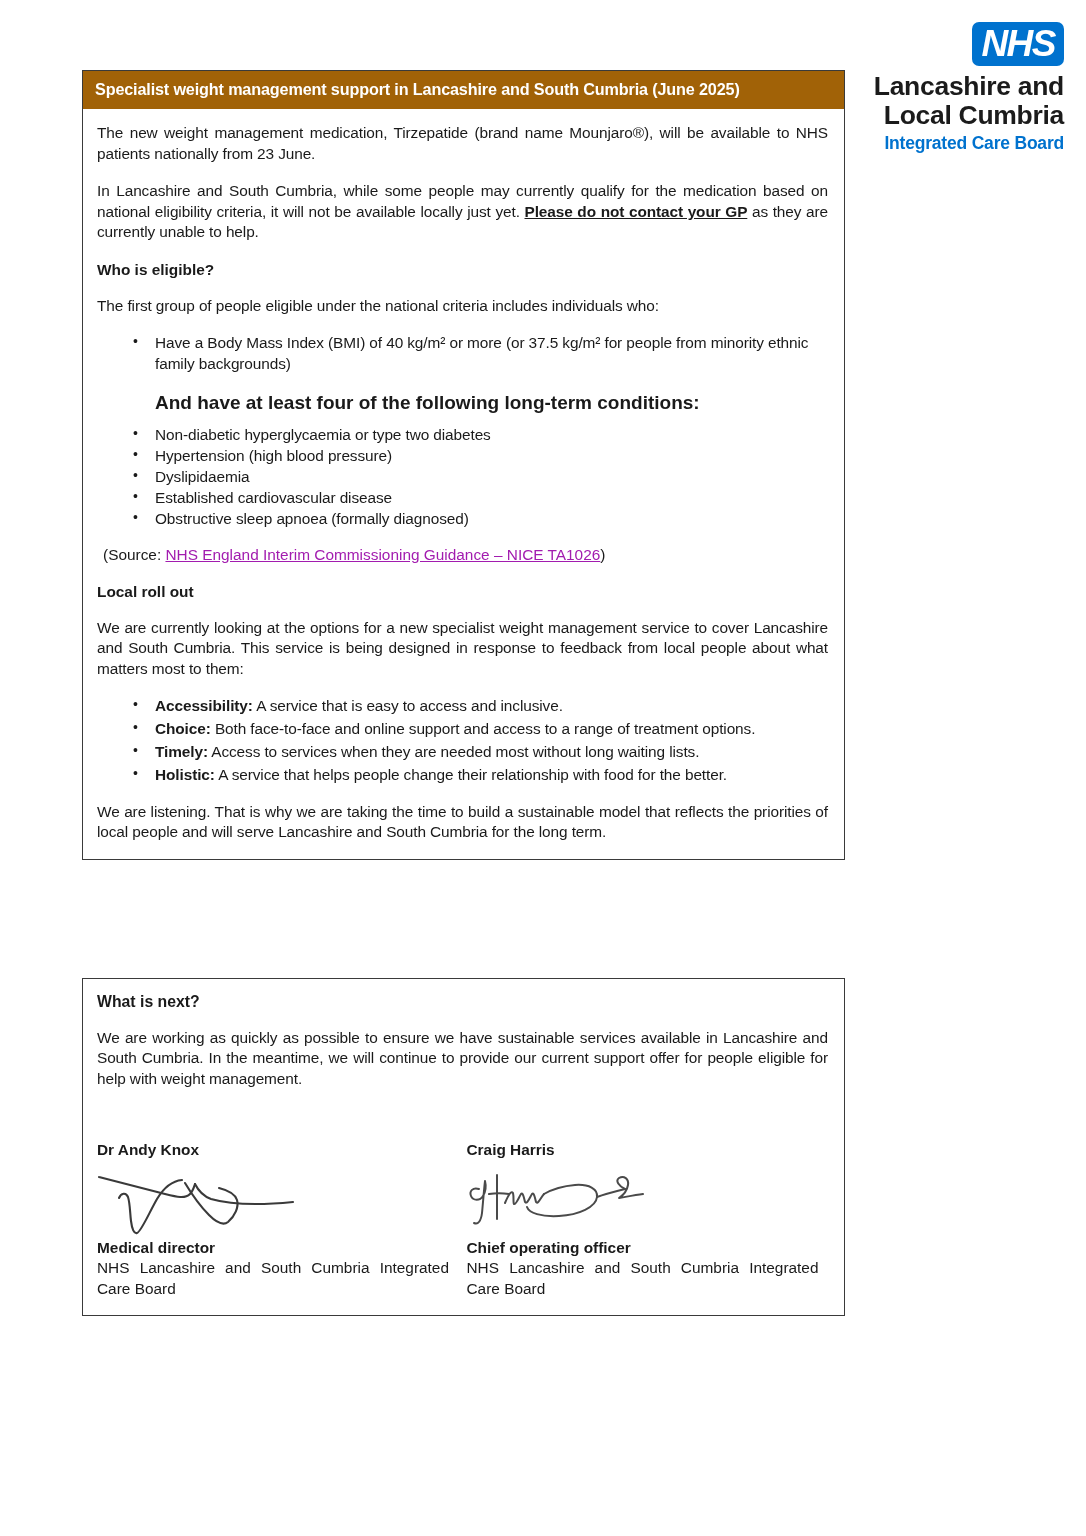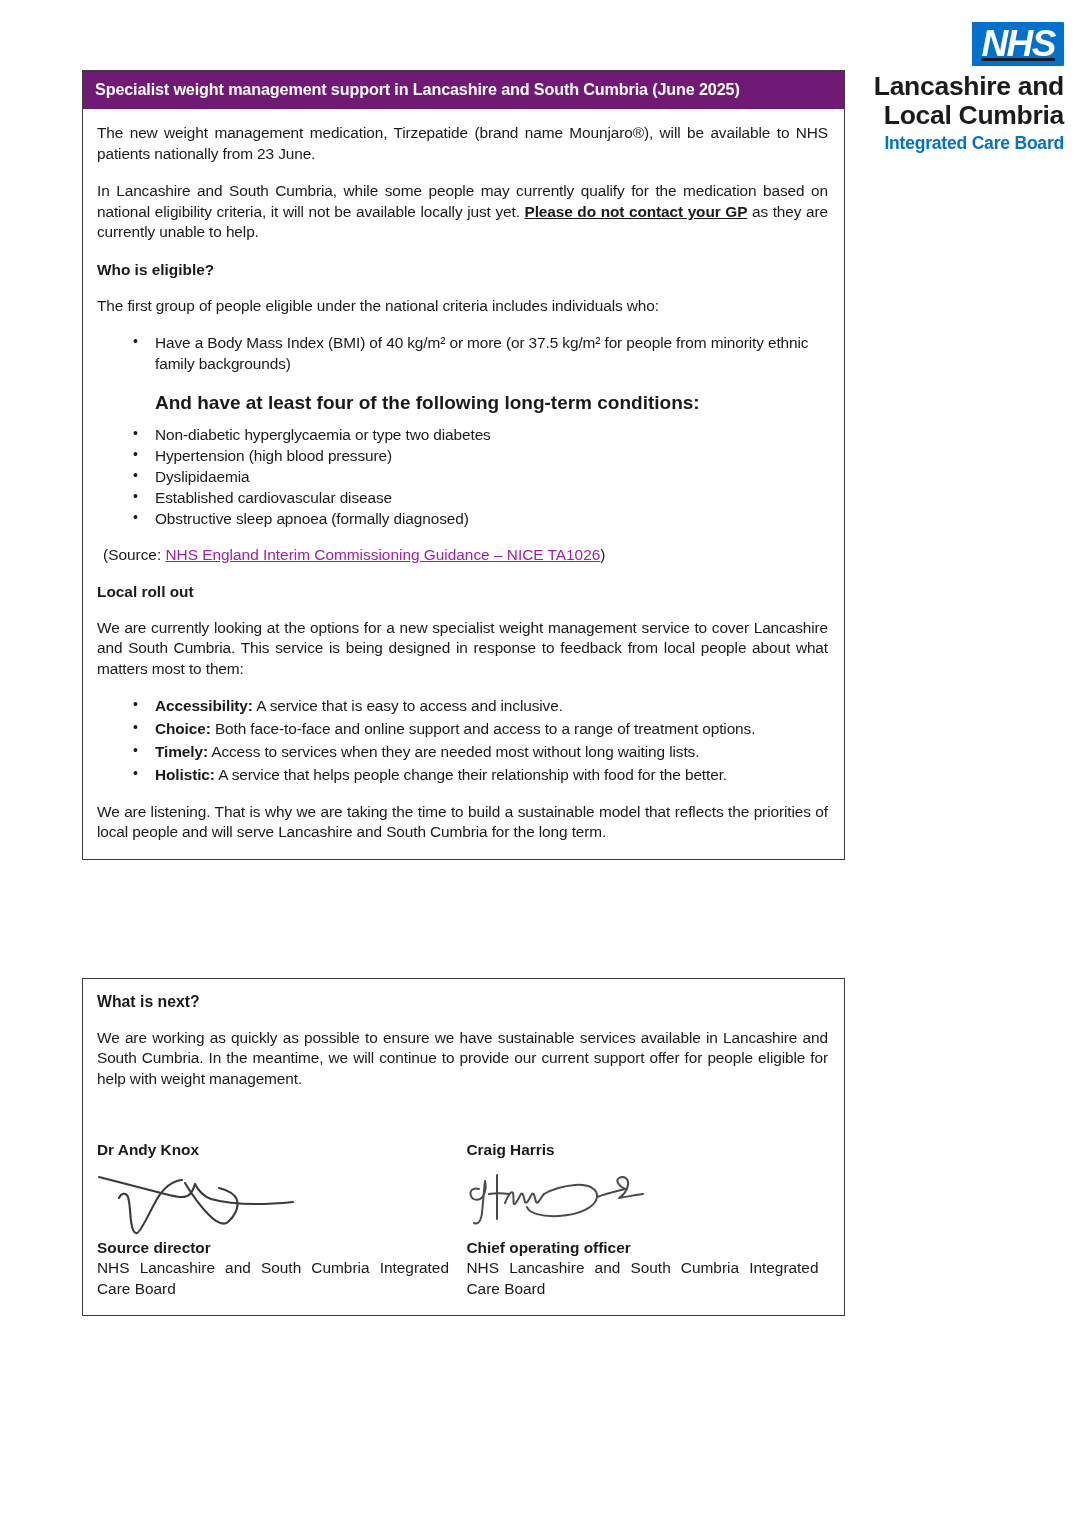--- a/index.html
+++ b/index.html
@@ -22,23 +22,22 @@
     position: absolute;
     top: 22px;
     right: 22px;
     width: 200px;
     text-align: right;
   }
   .nhs-badge {
     display: inline-block;
     background: #0072CE;
     padding: 3px 9px 4px 9px;
-    border-radius: 1px;
+    border-radius: 7px;
     line-height: 1;
-    text-decoration: underline;
   }
   .nhs-badge-text {
     display: block;
     color: #ffffff;
     font-family: "Liberation Sans", sans-serif;
     font-weight: bold;
     font-style: italic;
     font-size: 37px;
     letter-spacing: -1.5px;
     line-height: 1;
@@ -68,21 +67,21 @@
     left: 82px;
     width: 763px;
     border: 1.6px solid #3a3a3a;
     box-sizing: border-box;
     background: #ffffff;
   }
   #box-main { top: 70px; }
   #box-next { top: 978px; }
 
   .banner {
-    background: #701a75;
+    background: #a16207;
     color: #ffffff;
     font-weight: bold;
     font-size: 16.2px;
     line-height: 1.32;
     padding: 8px 12px 9px 12px;
     letter-spacing: -0.15px;
   }
 
   .box-body {
     padding: 14px 16px 16px 14px;
@@ -259,21 +258,21 @@
       <div class="sig-col left">
         <div class="sig-name">Dr Andy Knox</div>
         <svg class="sig-mark" width="230" height="76" viewBox="0 0 230 76">
           <g fill="none" stroke="#3a3a3a" stroke-width="2.1" stroke-linecap="round" stroke-linejoin="round">
             <path d="M2 14 C 25 20, 48 26, 68 31 C 80 34, 88 36, 93 31 C 96 28, 97 24, 98 21"></path>
             <path d="M98 21 C 101 27, 106 33, 114 36 C 135 42, 165 42, 196 39"></path>
             <path d="M22 35 C 24 30, 29 29, 31 34 C 33 40, 33 50, 34 58 C 35 66, 37 71, 40 70 C 44 69, 52 50, 60 36 C 66 26, 74 18, 85 17"></path>
             <path d="M88 20 C 94 30, 102 42, 112 52 C 120 60, 126 63, 131 59 C 138 53, 142 44, 140 37 C 138 31, 130 27, 122 25"></path>
           </g>
         </svg>
-        <div class="sig-role">Source director</div>
+        <div class="sig-role">Medical director</div>
         <div class="sig-org">NHS Lancashire and South Cumbria Integrated Care Board</div>
       </div>
 
       <div class="sig-col right">
         <div class="sig-name">Craig Harris</div>
         <svg class="sig-mark" width="200" height="76" viewBox="0 0 200 76">
           <g fill="none" stroke="#4a4a4a" stroke-width="2" stroke-linecap="round" stroke-linejoin="round">
             <path d="M12 26 C 6 24, 2 28, 4 33 C 6 38, 13 38, 16 33 C 19 28, 19 22, 18 18 C 17 26, 16 40, 15 50 C 14 58, 11 62, 7 60"></path>
             <path d="M30 12 C 30 26, 30 42, 30 56"></path>
             <path d="M22 31 C 28 30, 36 30, 42 31"></path>

